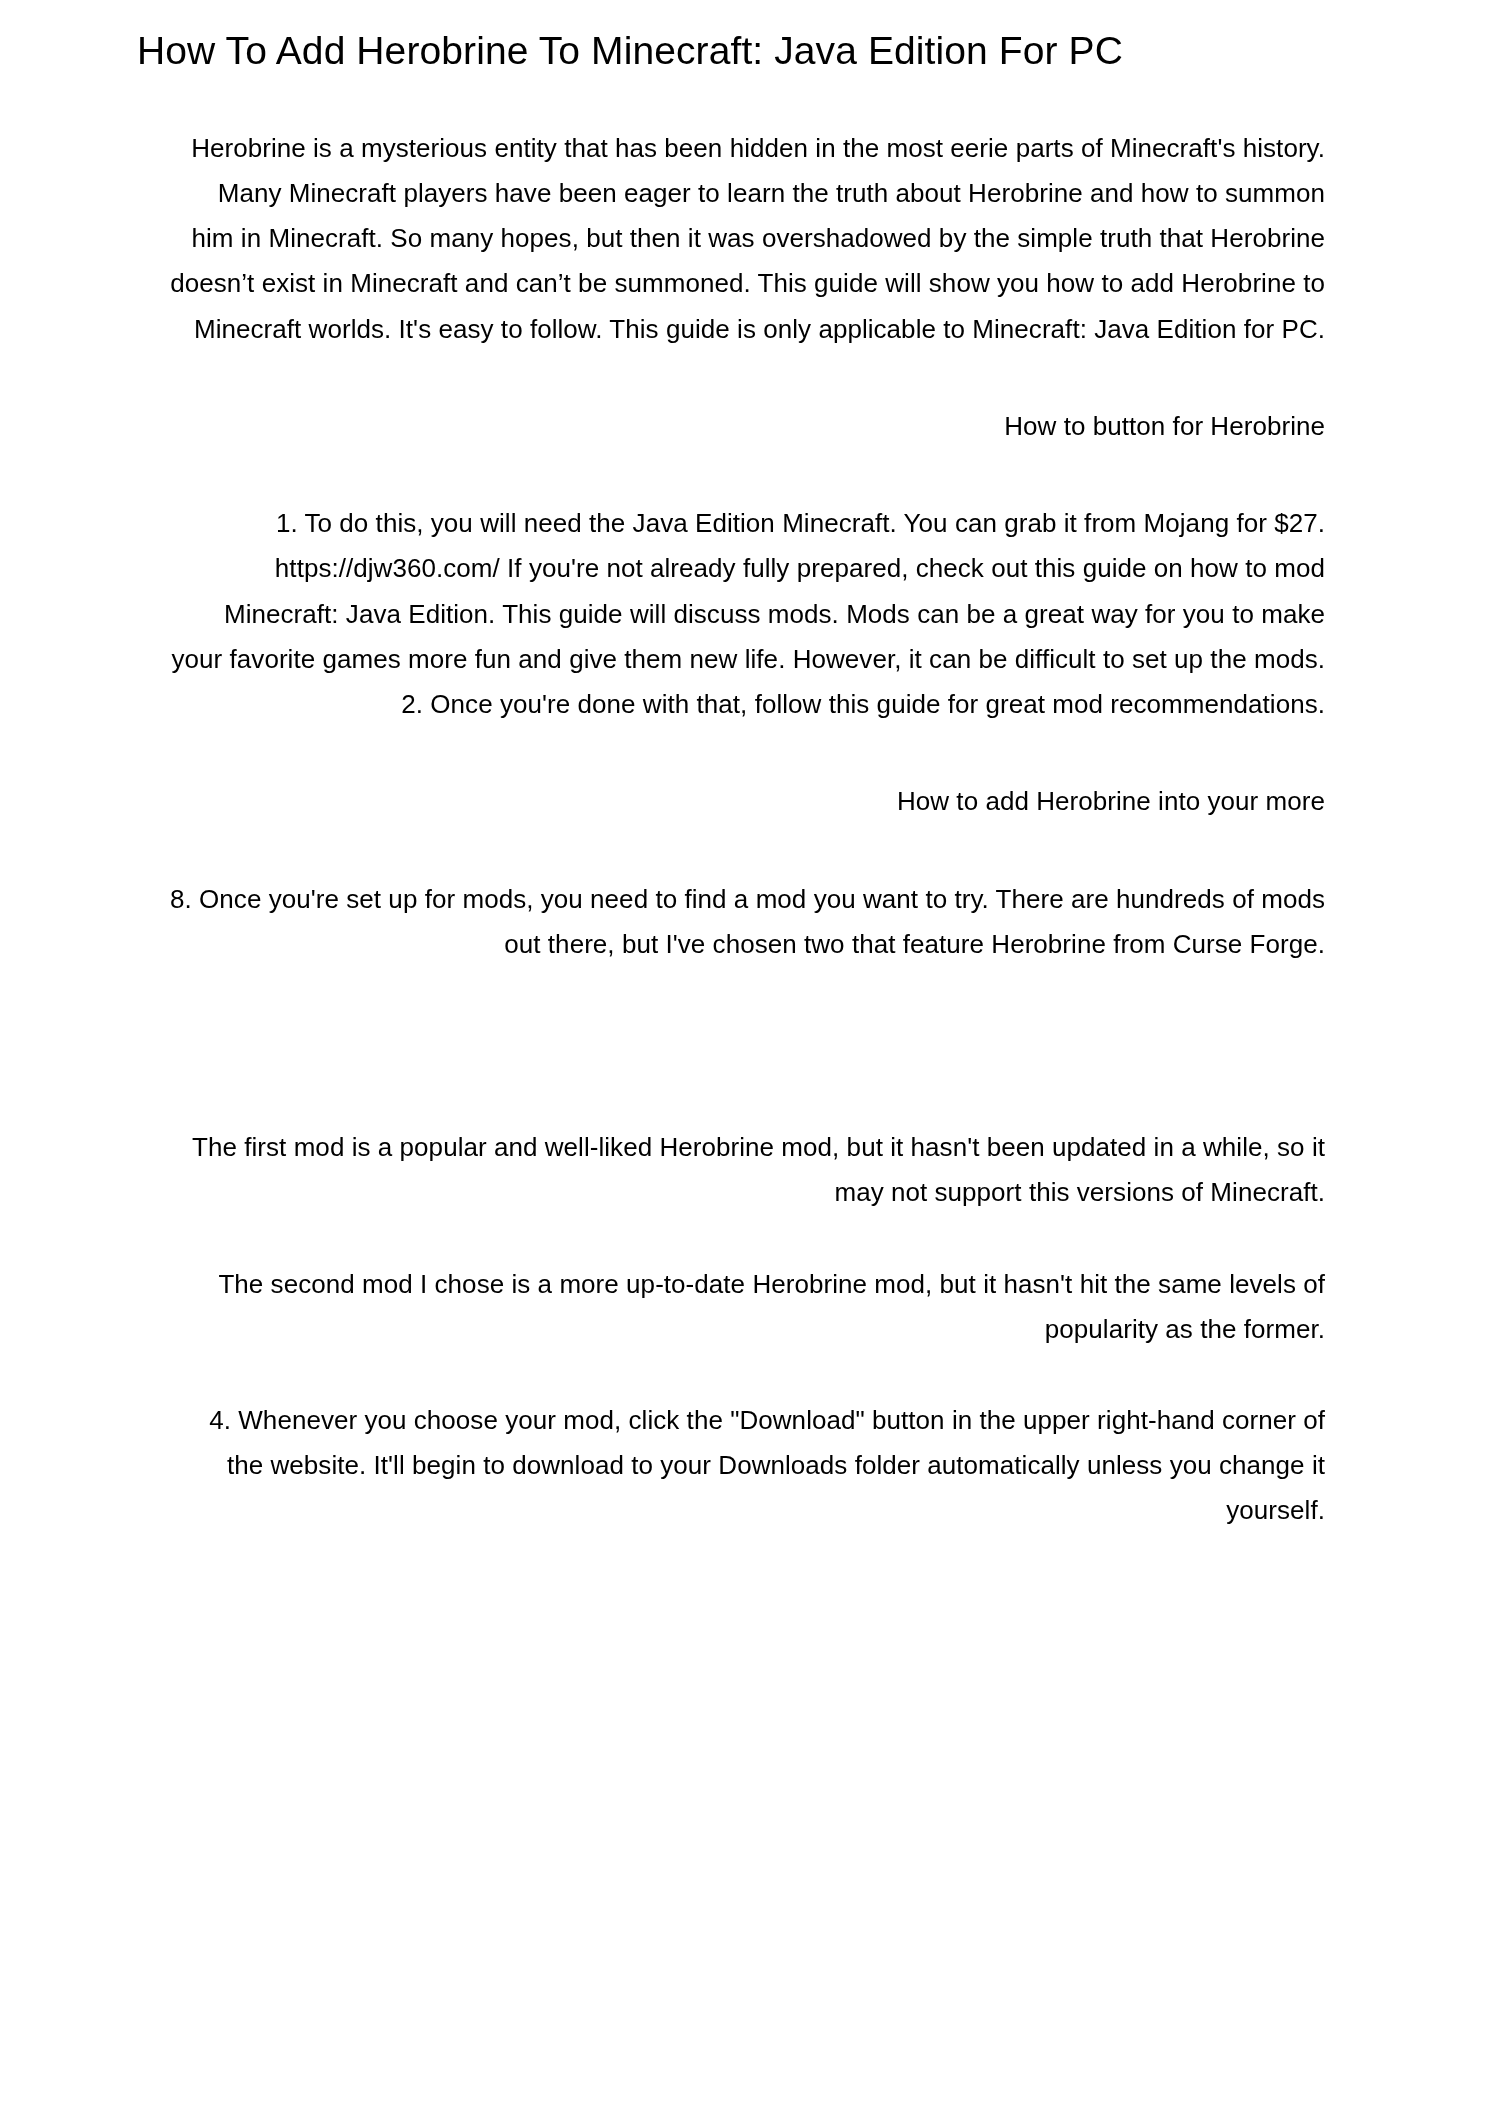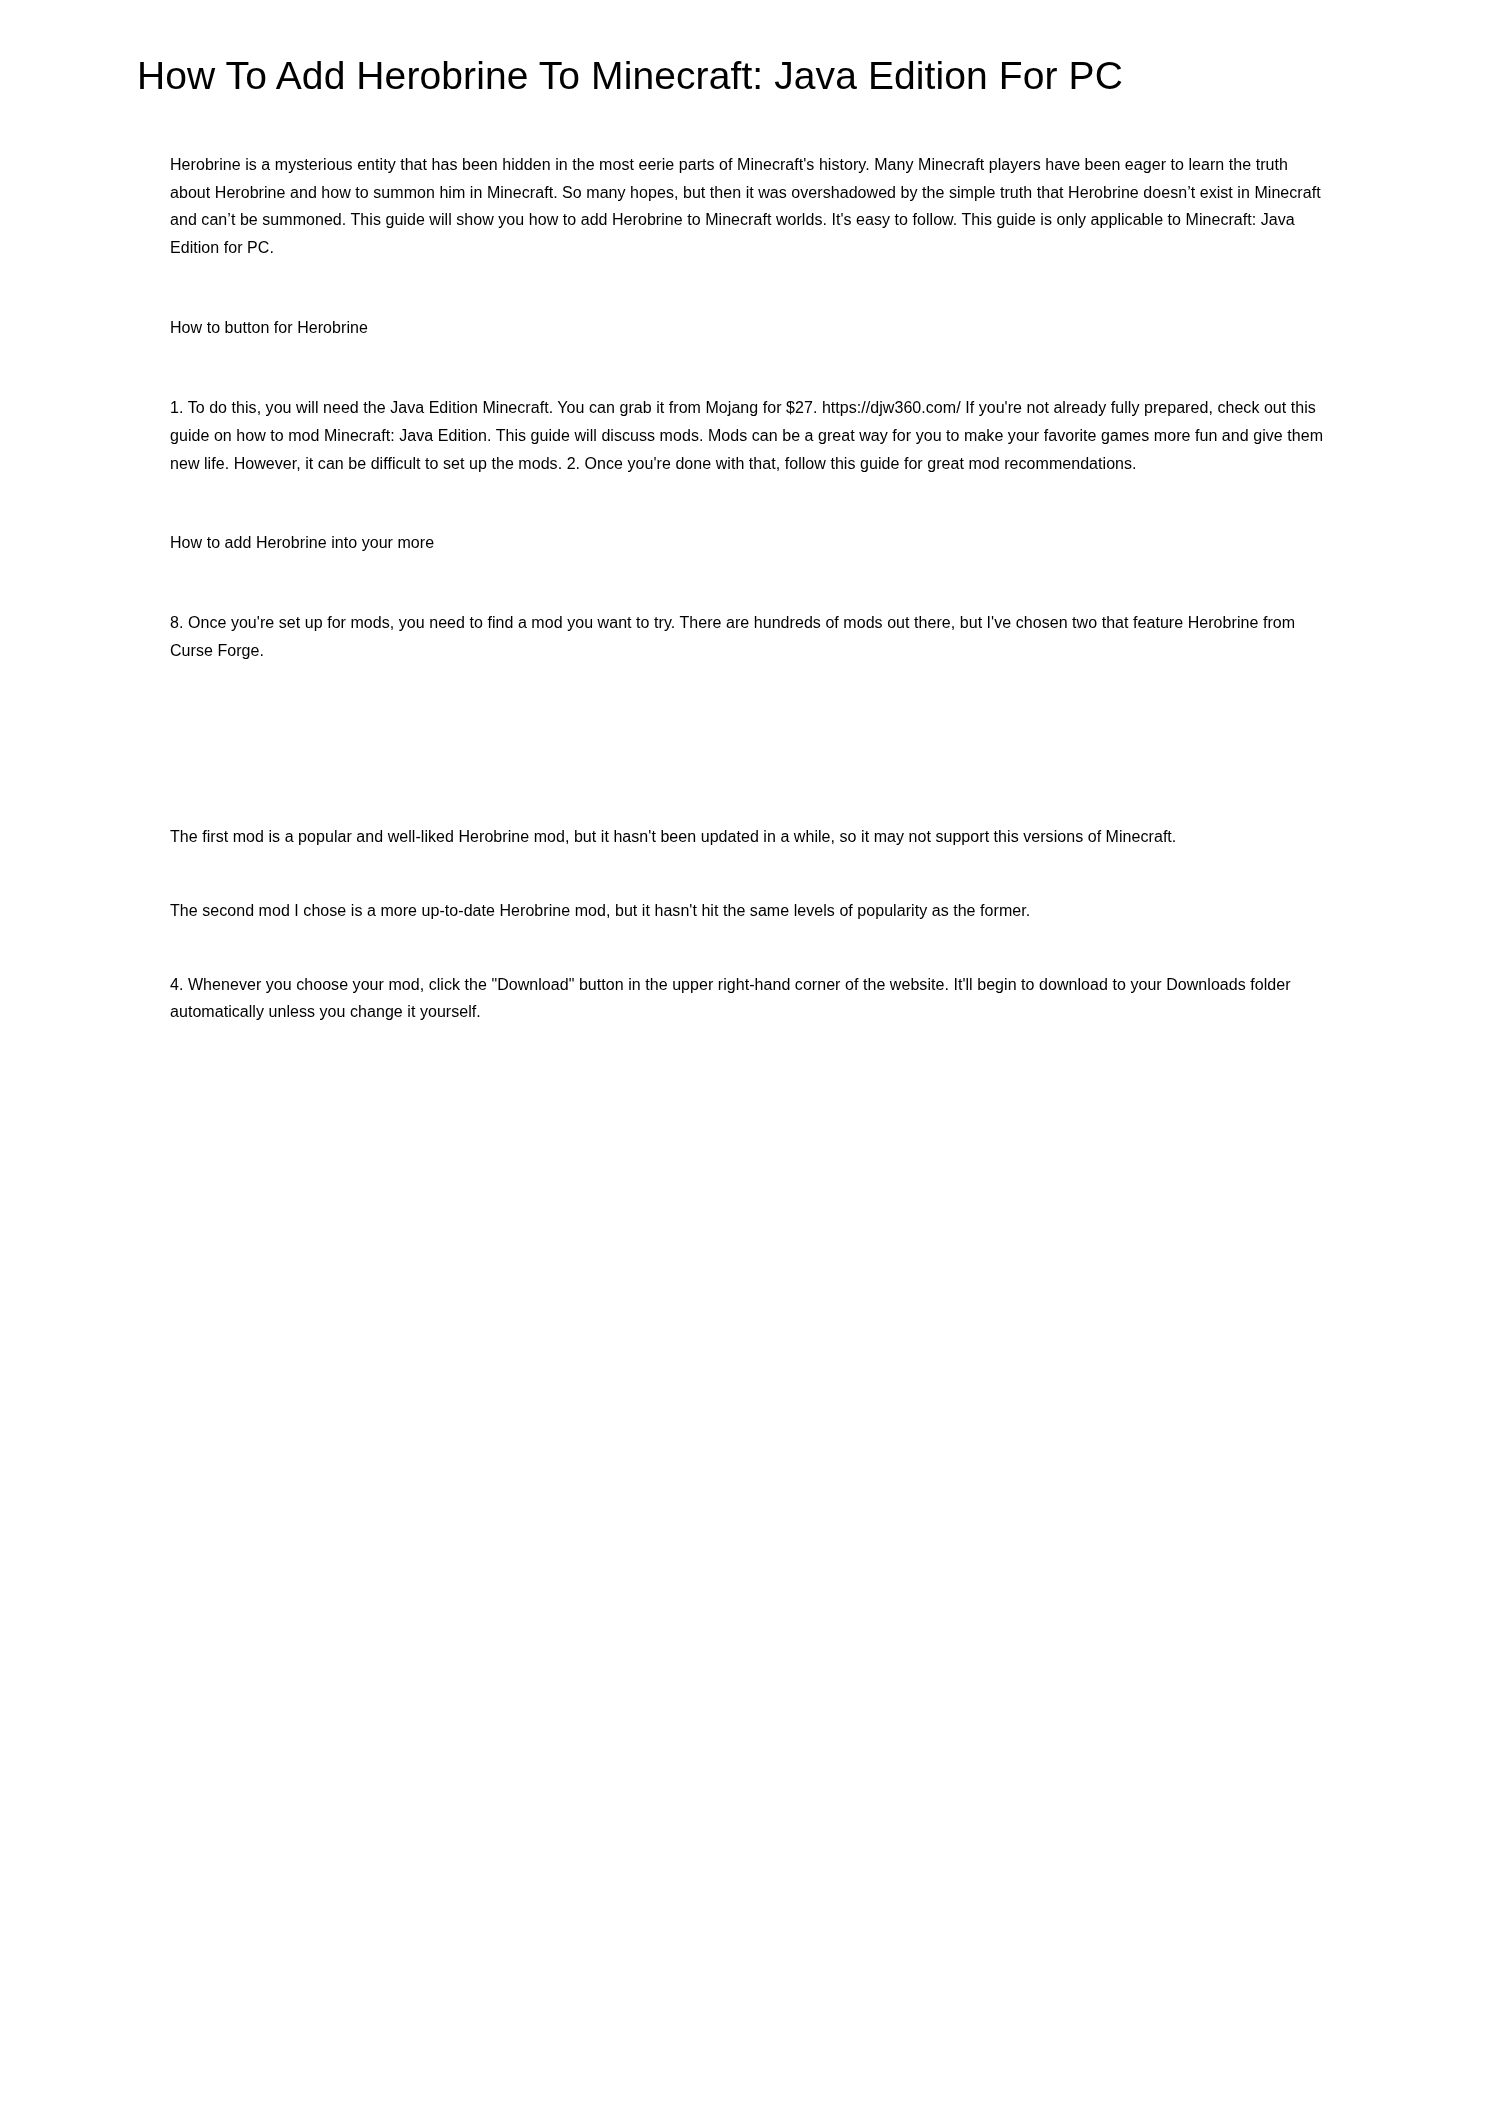--- a/index.html
+++ b/index.html
@@ -15,39 +15,40 @@
     width: 1500px;
     min-height: 2123px;
     box-sizing: border-box;
     background: #ffffff;
     position: relative;
     padding: 0;
   }
   .content {
     width: 1230px;
     margin: 0 auto;
-    padding-top: 52px;
+    padding-top: 27px;
   }
   h1.doc-title {
     font-size: 39px;
     font-weight: normal;
     line-height: 1.25;
     margin: 0 0 0 0;
     padding: 0 0 0 2px;
     letter-spacing: 0.1px;
   }
   .body-col {
     width: 1155px;
     margin-left: 35px;
   }
   p.para {
-    font-size: 16px;
+    font-size: 26px;
     line-height: 1.74;
     margin: 0;
     letter-spacing: 0.05px;
+    text-align: right;
   }
   .gap-l { height: 52px; }
   .gap-m { height: 46px; }
   .gap-xxl { height: 112px; }
   .spacer-after-title { height: 50px; }
 </style>
 </head>
 <body>
 
 <div class="page">

